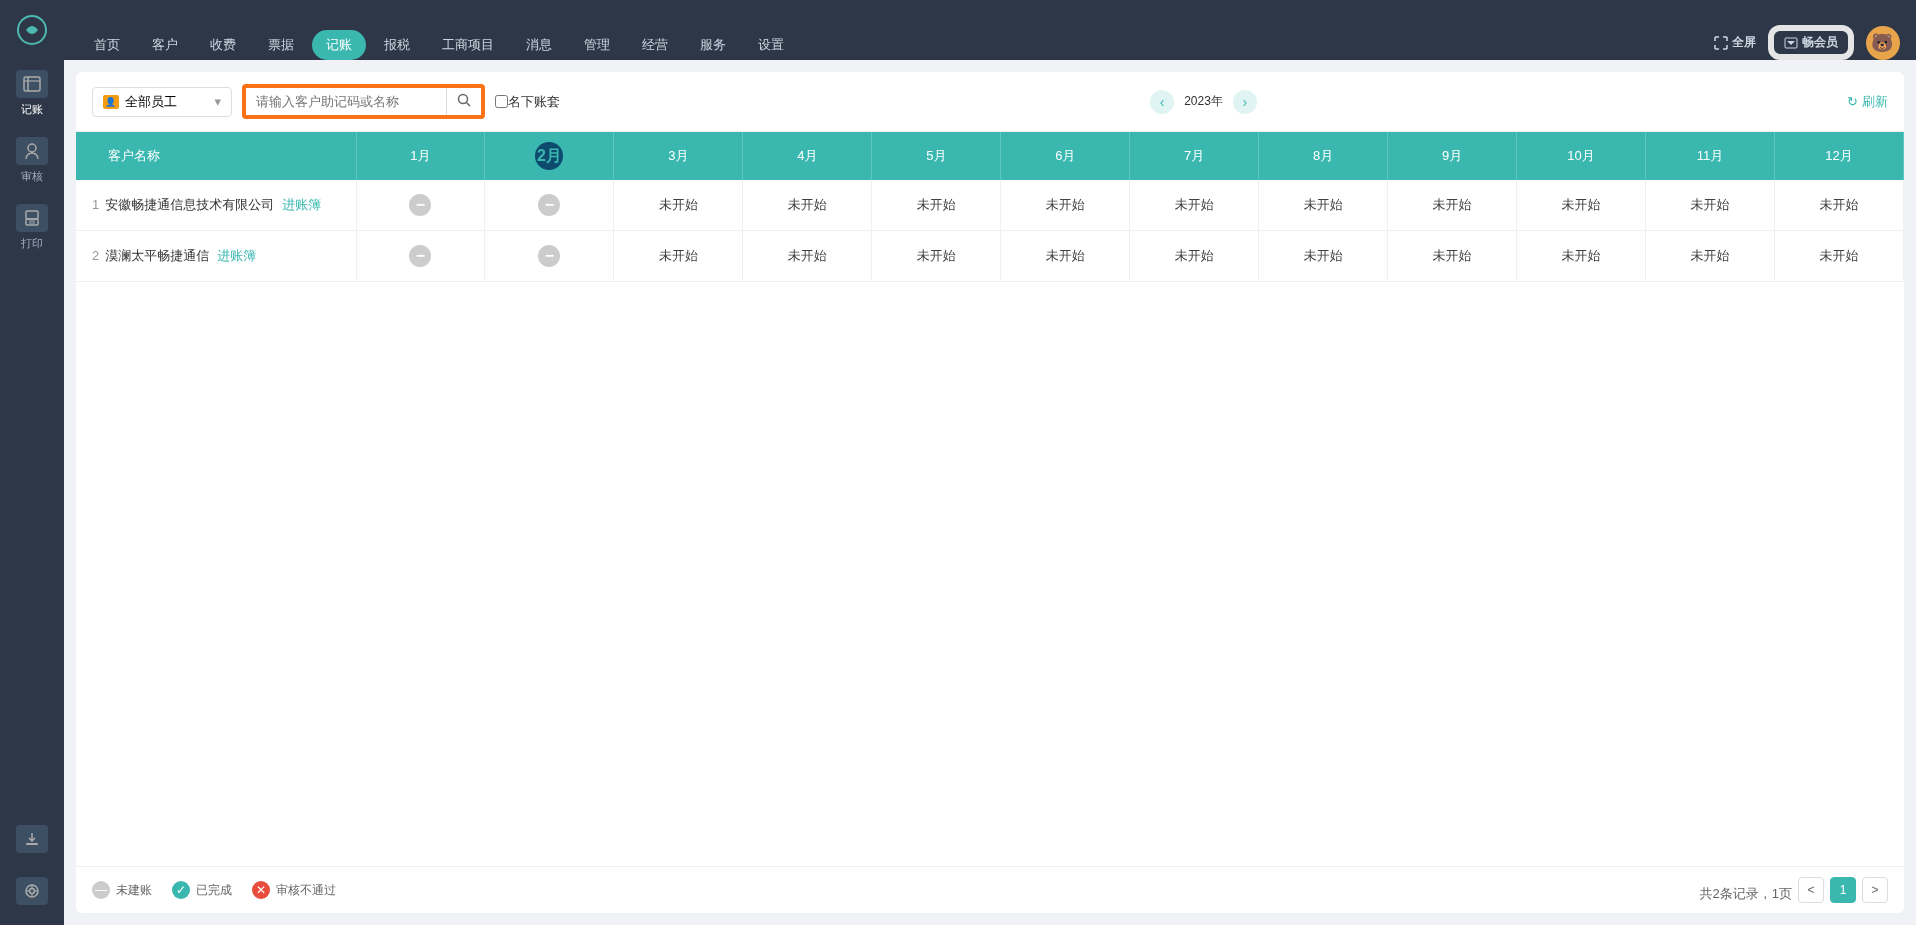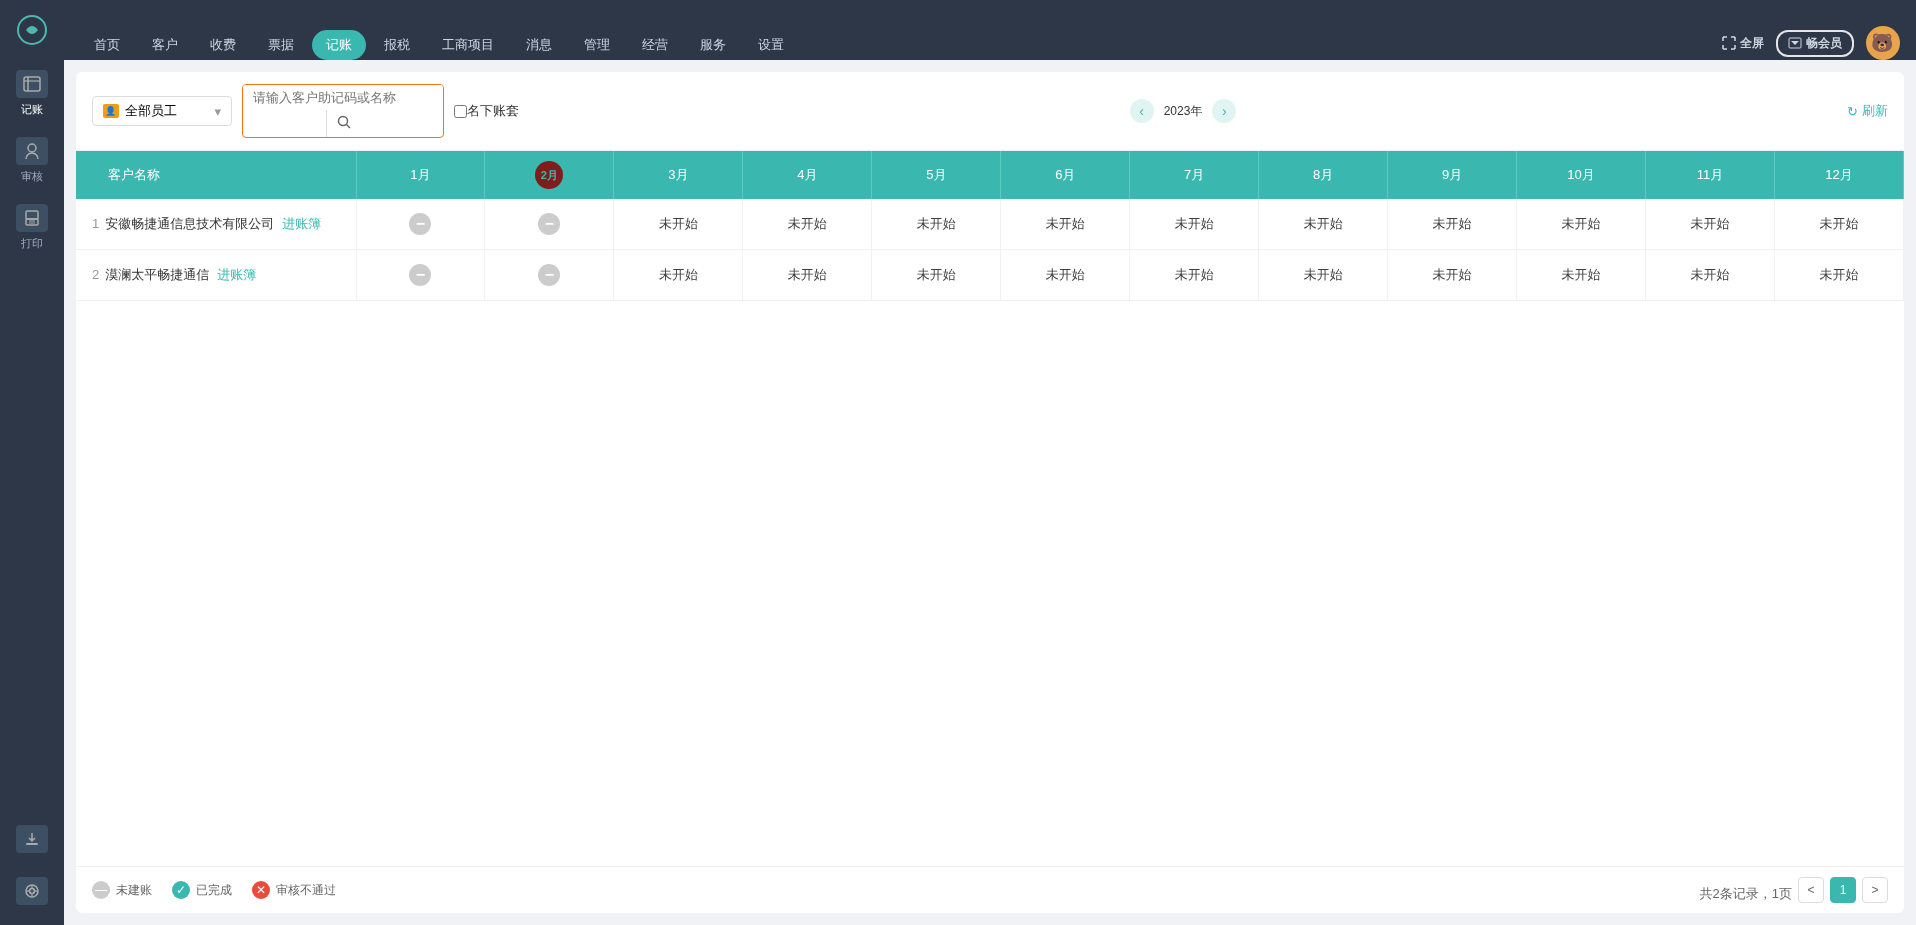--- a/index.html
+++ b/index.html
@@ -90,21 +90,21 @@
       font-size: 13px;
     }
     .nav-right .fullscreen-btn, .nav-right .vip-btn {
       display: flex; align-items: center; gap: 4px;
       cursor: pointer;
       font-size: 12px;
       color: #cdd6e0;
       font-weight: bold;
     }
     .nav-right .vip-btn { 
-      border: 2px solid #e5e5e5;
+      border: 6px solid #e5e5e5;
       border-radius: 12px;
       padding: 3px 10px;
     }
     .avatar {
       width: 34px; height: 34px;
       background: #e8a44a;
       border-radius: 50%;
       display: flex; align-items: center; justify-content: center;
       font-size: 18px;
       cursor: pointer;
@@ -153,24 +153,23 @@
       width: 16px; height: 14px;
       background: #f39c12;
       border-radius: 2px;
       display: flex; align-items: center; justify-content: center;
       color: #fff;
       font-size: 9px;
     }
     .search-box {
       display: flex;
       align-items: center;
-      border: 1px solid #f97316;
+      border: 4px solid #f97316;
       border-radius: 4px;
       overflow: hidden;
-      flex-direction: column;
     }
     .search-box input {
       border: none;
       outline: none;
       padding: 5px 10px;
       font-size: 13px;
       width: 200px;
       color: #999;
     }
     .search-box .search-btn {
@@ -232,26 +231,26 @@
       top: 0;
       z-index: 2;
     }
     thead tr th:first-child { text-align: left; padding-left: 32px; }
     .th-month-active {
       position: relative;
     }
     .th-month-active .circle {
       display: inline-flex;
       width: 28px; height: 28px;
-      background: #7f1d1d;
+      background: #0c4a6e;
       border-radius: 50%;
       color: #3ab8b0;
       align-items: center;
       justify-content: center;
-      font-size: 11px;
+      font-size: 16px;
       font-weight: bold;
     }
     tbody tr {
       border-bottom: 1px solid #eef0f2;
     }
     tbody tr td {
       padding: 14px 6px;
       text-align: center;
       font-size: 13px;
       color: #666;

